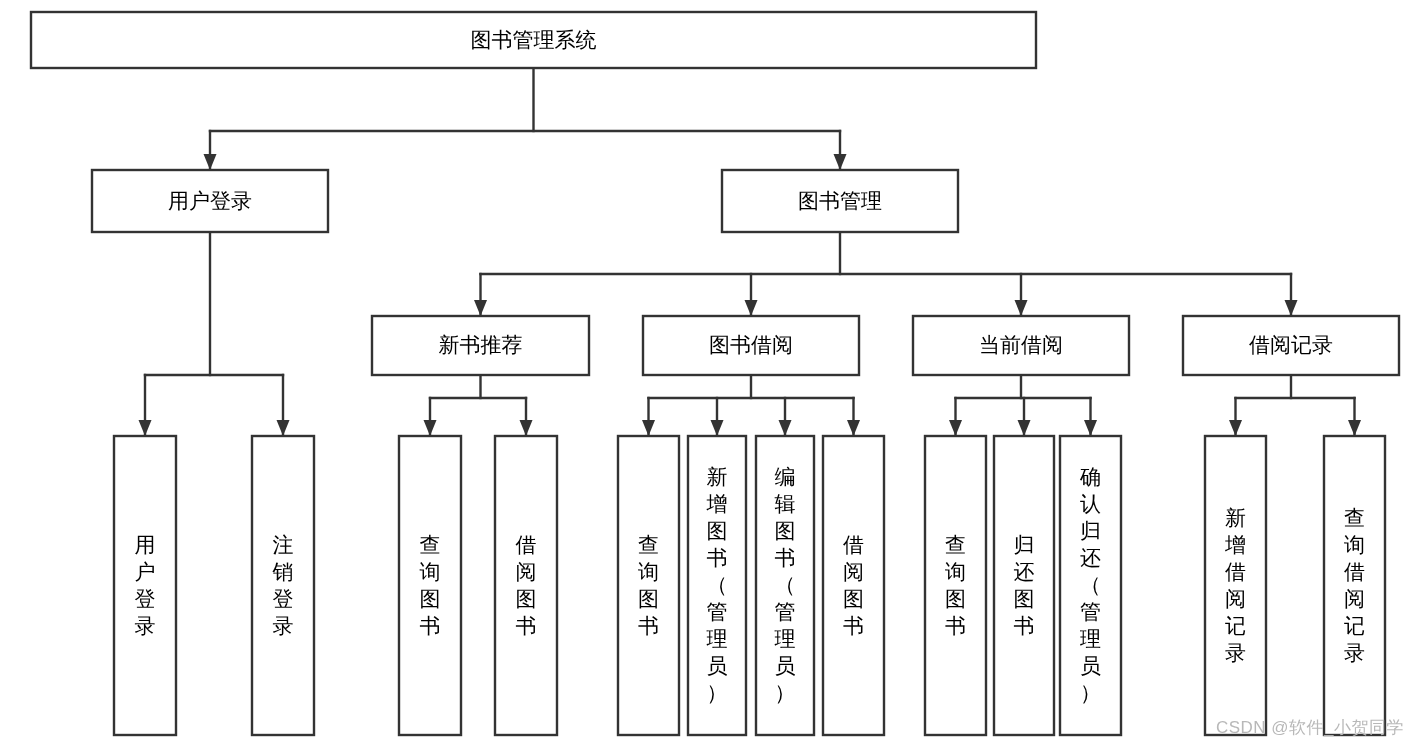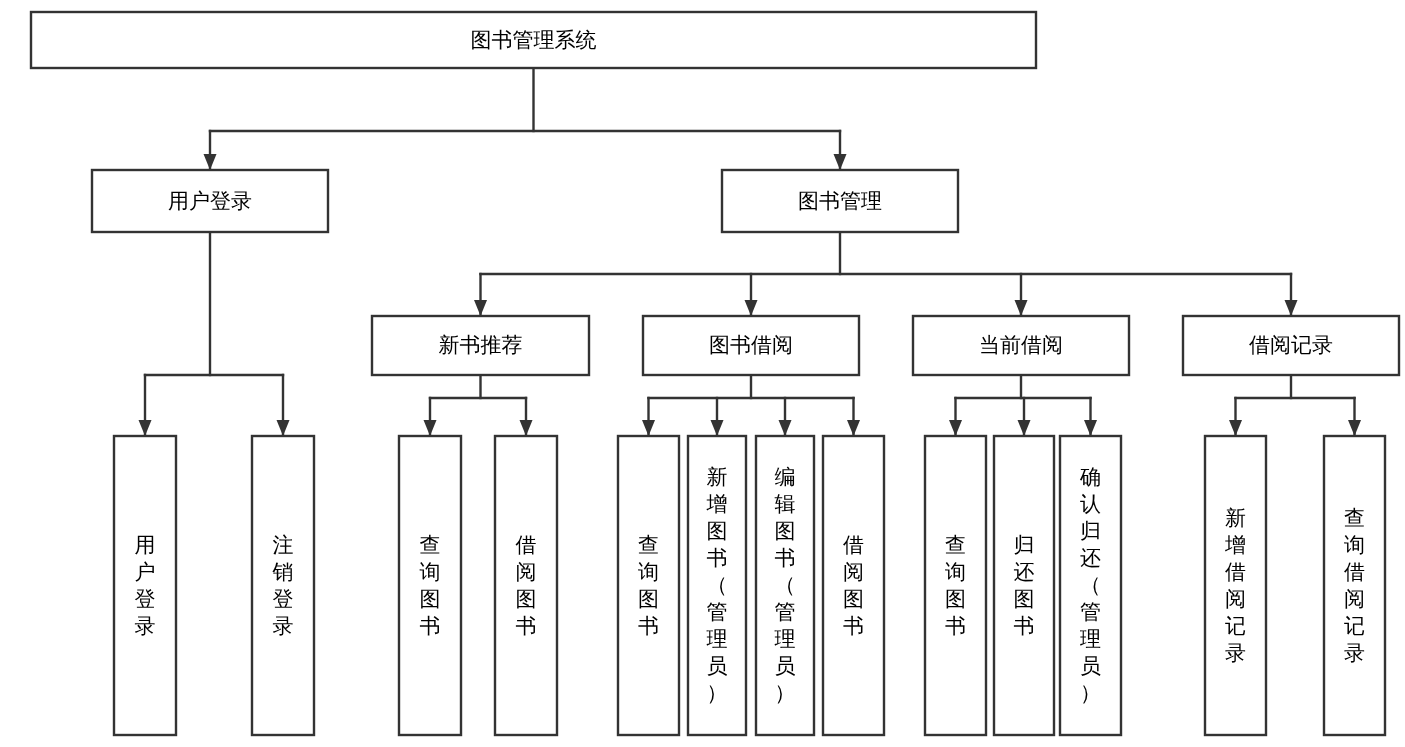--- a/index.html
+++ b/index.html
@@ -205,14 +205,15 @@
           <rect x="1194" y="436" width="61" height="299" class="node-box"></rect>
           <text x="1224.5" class="node-label-vertical"><tspan x="1224.5" y="524.5">新</tspan><tspan x="1224.5" y="551.5">增</tspan><tspan x="1224.5" y="578.5">借</tspan><tspan x="1224.5" y="605.5">阅</tspan><tspan x="1224.5" y="632.5">记</tspan><tspan x="1224.5" y="659.5">录</tspan></text>
         </g>
         <g>
           <rect x="1313" y="436" width="61" height="299" class="node-box"></rect>
           <text x="1343.5" class="node-label-vertical"><tspan x="1343.5" y="524.5">查</tspan><tspan x="1343.5" y="551.5">询</tspan><tspan x="1343.5" y="578.5">借</tspan><tspan x="1343.5" y="605.5">阅</tspan><tspan x="1343.5" y="632.5">记</tspan><tspan x="1343.5" y="659.5">录</tspan></text>
         </g>
       </g>
   </svg>
 
+  <div class="watermark">CSDN @软件_小贺同学</div>
 
 </div>
 
 </body></html>

